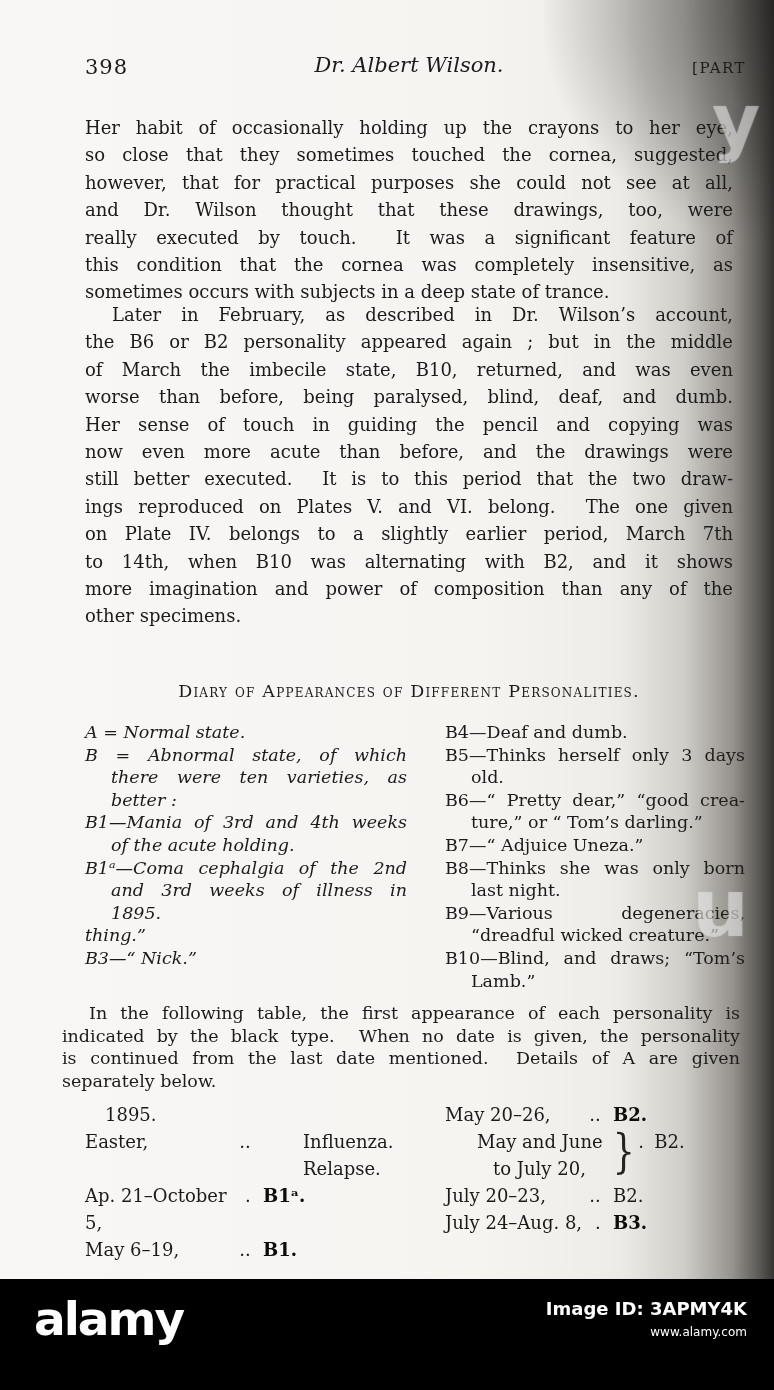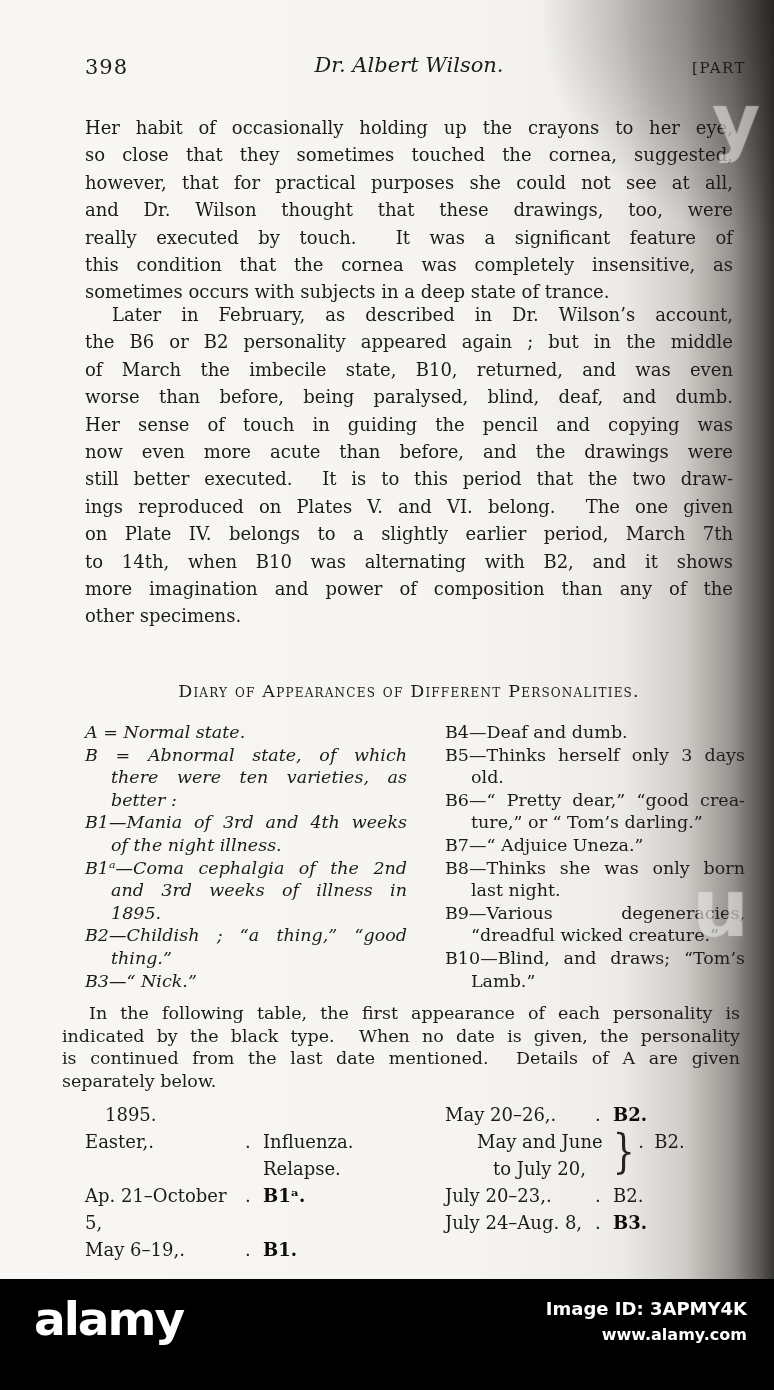--- a/index.html
+++ b/index.html
@@ -60,39 +60,39 @@
   
   .note{position:absolute;left:62px;top:1002px;width:678px;font-size:17.5px;line-height:22.6px;}
 
   
   .schedule{position:absolute;left:85px;top:1101px;width:660px;display:flex;font-size:18px;line-height:27px;}
   .sstack{display:flex;flex-direction:column;}
   .sstack-left{width:360px;}
   .sstack-right{flex:1;}
   .syear{padding-left:20px;}
   .srow{display:flex;}
-  .sdate{flex:0 0 160px;display:flex;}
+  .sdate{flex:0 0 160px;display:flex;justify-content:space-between;}
   .sstack-right .sdate{flex:0 0 150px;}
   .lead{flex:0 0 18px;text-align:left;}
-  .sval .vline{display:block;}
+  .sval .vline{display:block;margin-left:40px;}
   .bold{font-weight:bold;color:#0d0c0b;}
   .brace-row{height:54px;margin-left:32px;}
   .bdates{flex:0 0 132px;display:flex;flex-direction:column;}
   .bdates .bl2{padding-left:16px;}
   .brace{flex:0 0 20px;font-size:46px;line-height:1;transform:scaleX(0.75);color:#25231f;}
   .brace-row .lead{flex:0 0 16px;}
 
   
   .bar{
     position:absolute;left:0;bottom:0;width:774px;height:111px;background:#000;
     font-family:"DejaVu Sans","Liberation Sans",sans-serif;color:#fff;
   }
   .brand{position:absolute;left:34px;top:12px;font-size:47px;font-weight:bold;letter-spacing:-2px;}
   .imgid{position:absolute;right:27px;top:19px;font-size:18px;font-weight:700;}
-  .url{position:absolute;right:27px;top:46px;font-size:16px;font-weight:bold;}
+  .url{position:absolute;right:27px;top:46px;font-size:12px;font-weight:normal;}
 </style>
 </head>
 <body>
 
 <div class="scan">
 
   <div class="pagenum">398</div>
   <div class="runtitle">Dr. Albert Wilson.</div>
   <div class="partlabel">[PART</div>
 
@@ -127,29 +127,28 @@
       <div class="hang">
           <div class="tline last">A = Normal state.</div>
         </div>
       <div class="hang">
           <div class="tline">B = Abnormal state, of which</div>
           <div class="tline">there were ten varieties, as</div>
           <div class="tline last">better :</div>
         </div>
       <div class="hang">
           <div class="tline">B1—Mania of 3rd and 4th weeks</div>
-          <div class="tline last">of the night illness.</div>
+          <div class="tline last">of the acute holding.</div>
         </div>
       <div class="hang">
           <div class="tline">B1ᵃ—Coma cephalgia of the 2nd</div>
           <div class="tline">and 3rd weeks of illness in</div>
           <div class="tline last">1895.</div>
         </div>
       <div class="hang">
-          <div class="tline">B2—Childish ; “a thing,” “good</div>
           <div class="tline last">thing.”</div>
         </div>
       <div class="hang">
           <div class="tline last">B3—“ Nick.”</div>
         </div>
     </div>
     <div class="lcol lcol-right">
       <div class="hang">
           <div class="tline last">B4—Deaf and dumb.</div>
         </div>

